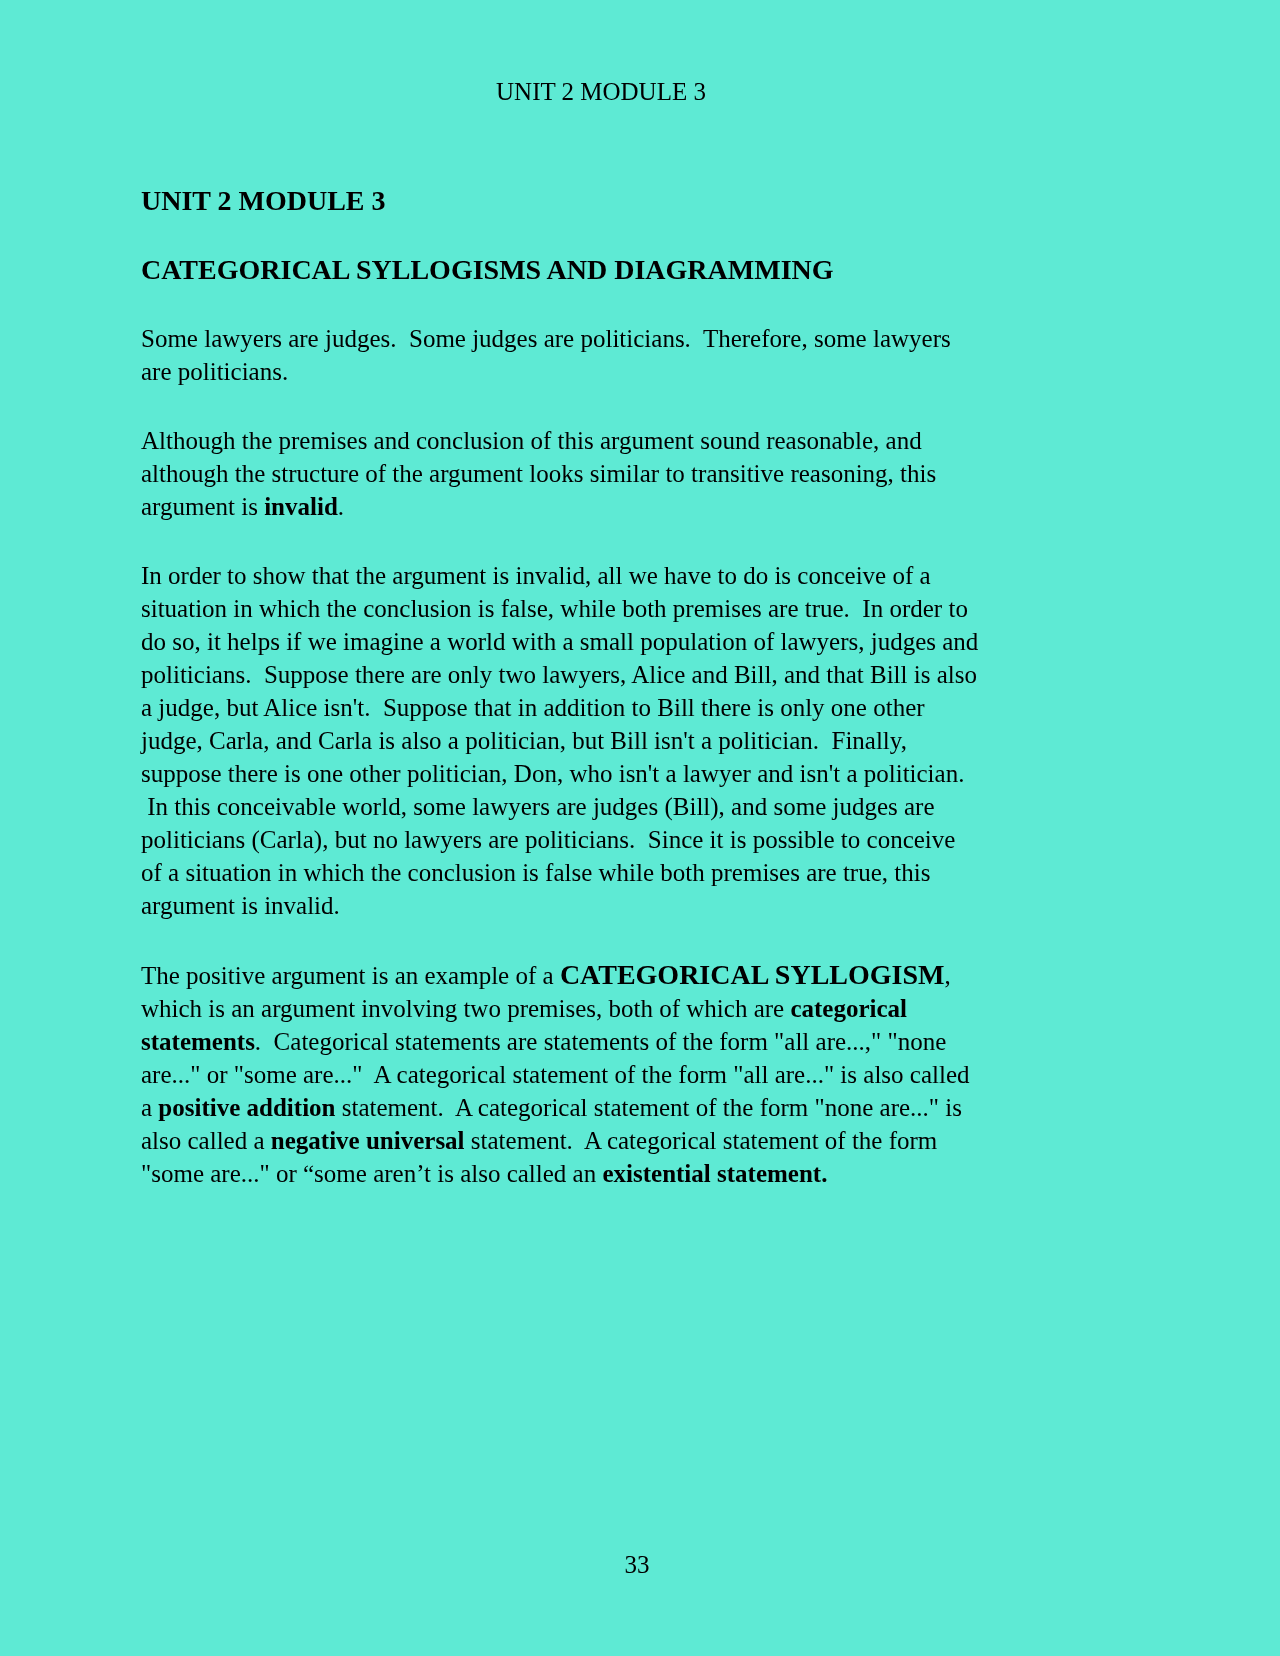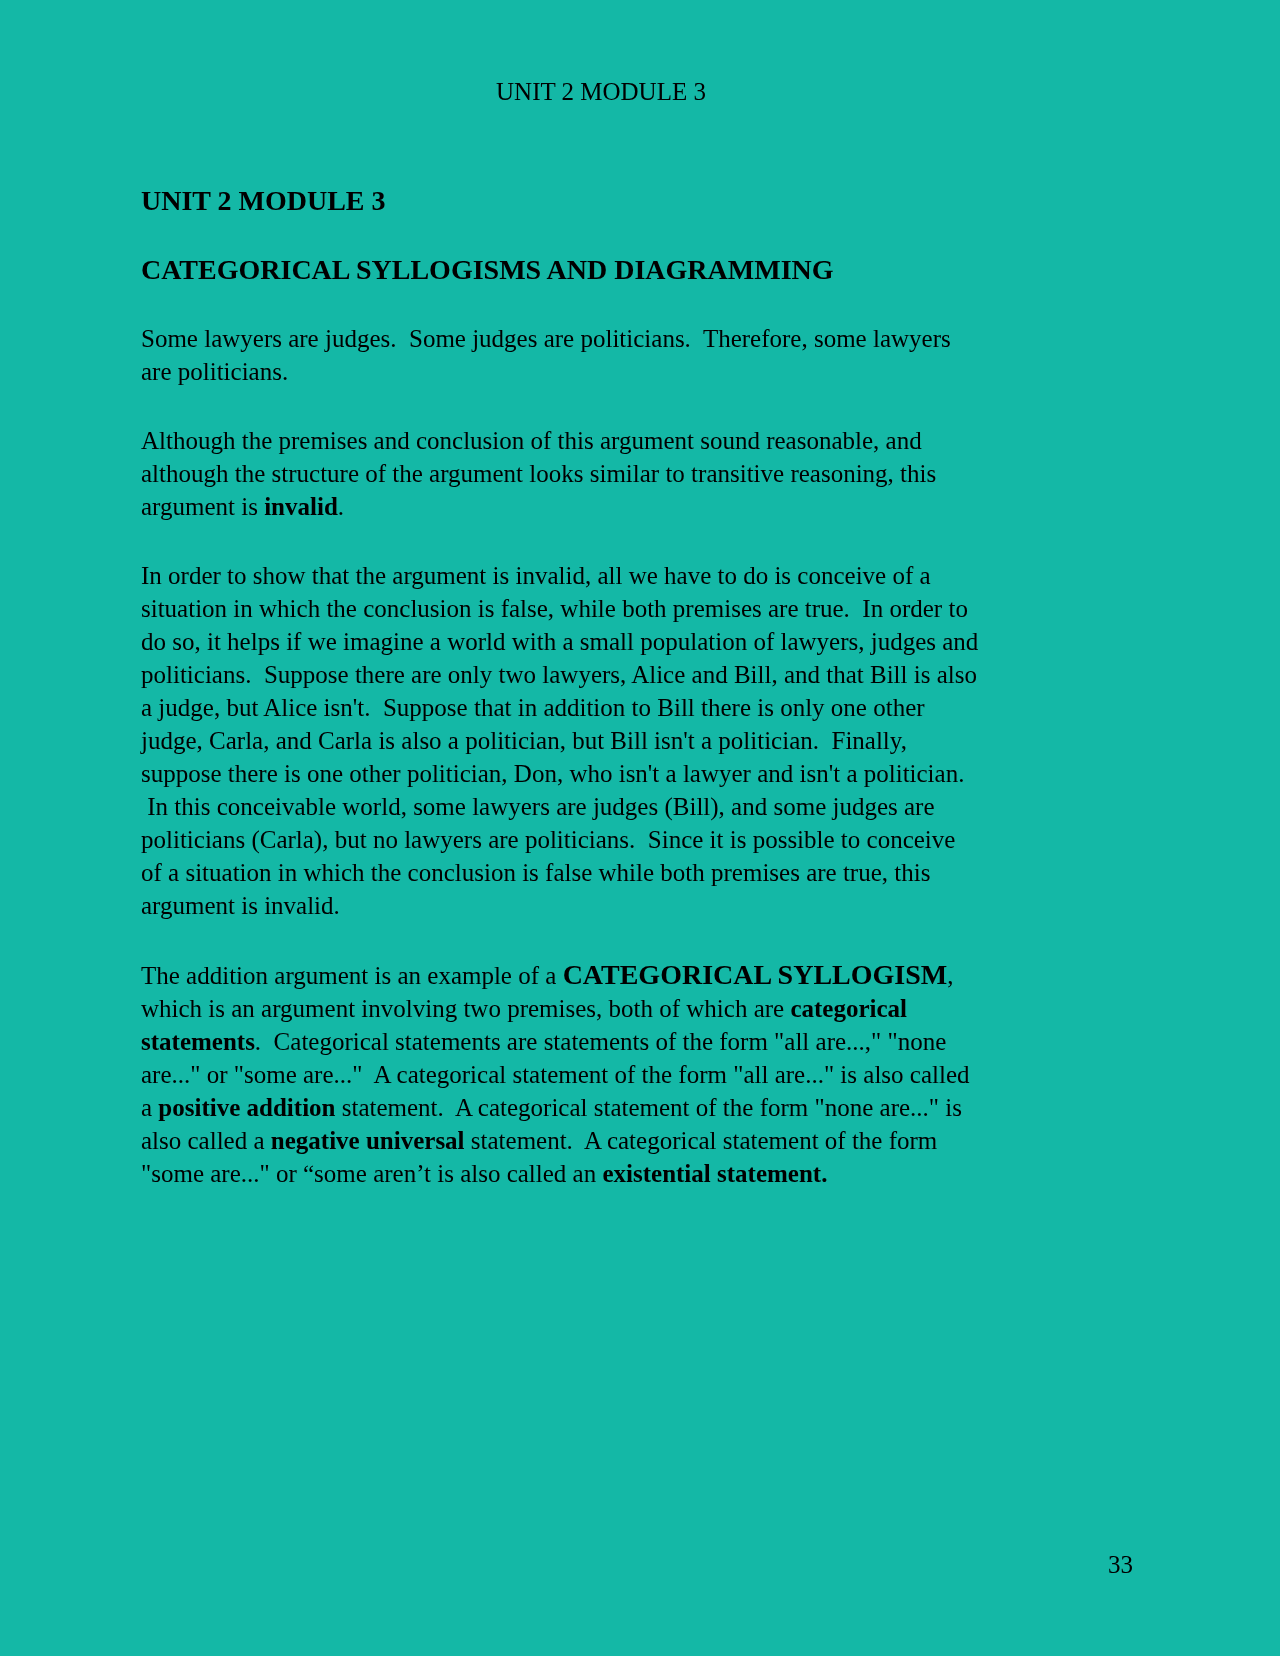--- a/index.html
+++ b/index.html
@@ -1,20 +1,20 @@
 <!DOCTYPE html>
 <html><head>
 <meta charset="utf-8">
 <style>
   html, body { margin: 0; padding: 0; background: #ffffff; }
   .page {
     position: relative;
     width: 1280px;
     height: 1656px;
-    background: #14b8a6;
+    background: #5eead4;
     color: #000000;
     font-family: "Liberation Serif", "DejaVu Serif", serif;
     overflow: hidden;
   }
   .content {
     position: absolute;
     left: 141px;
     top: 75px;
     width: 992px;
     font-size: 25px;
@@ -43,21 +43,21 @@
     margin: 0 0 36px 0;
     white-space: pre;
   }
   span.b { font-weight: bold; text-align: center; }
   span.big { font-size: 28px; }
   .page-number {
     position: absolute;
     left: 141px;
     top: 1548px;
     width: 992px;
-    text-align: right;
+    text-align: center;
     font-size: 25px;
     line-height: 33px;
   }
 </style>
 </head>
 <body>
 
 <div class="page">
   <div class="content">
     <div class="running-header">UNIT 2 MODULE 3</div>
@@ -73,21 +73,21 @@
 situation in which the conclusion is false, while both premises are true.  In order to
 do so, it helps if we imagine a world with a small population of lawyers, judges and
 politicians.  Suppose there are only two lawyers, Alice and Bill, and that Bill is also
 a judge, but Alice isn't.  Suppose that in addition to Bill there is only one other
 judge, Carla, and Carla is also a politician, but Bill isn't a politician.  Finally,
 suppose there is one other politician, Don, who isn't a lawyer and isn't a politician.
  In this conceivable world, some lawyers are judges (Bill), and some judges are
 politicians (Carla), but no lawyers are politicians.  Since it is possible to conceive
 of a situation in which the conclusion is false while both premises are true, this
 argument is invalid.</span></p>
-        <p class="para"><span>The addition argument is an example of a </span><span class="b big">CATEGORICAL SYLLOGISM</span><span>,
+        <p class="para"><span>The positive argument is an example of a </span><span class="b big">CATEGORICAL SYLLOGISM</span><span>,
 which is an argument involving two premises, both of which are </span><span class="b">categorical
 statements</span><span>.  Categorical statements are statements of the form "all are...," "none
 are..." or "some are..."  A categorical statement of the form "all are..." is also called
 a </span><span class="b">positive addition</span><span> statement.  A categorical statement of the form "none are..." is
 also called a </span><span class="b">negative universal</span><span> statement.  A categorical statement of the form
 "some are..." or “some aren’t is also called an </span><span class="b">existential statement.</span></p>
       </div>
   </div>
   <div class="page-number">33</div>
 </div>

